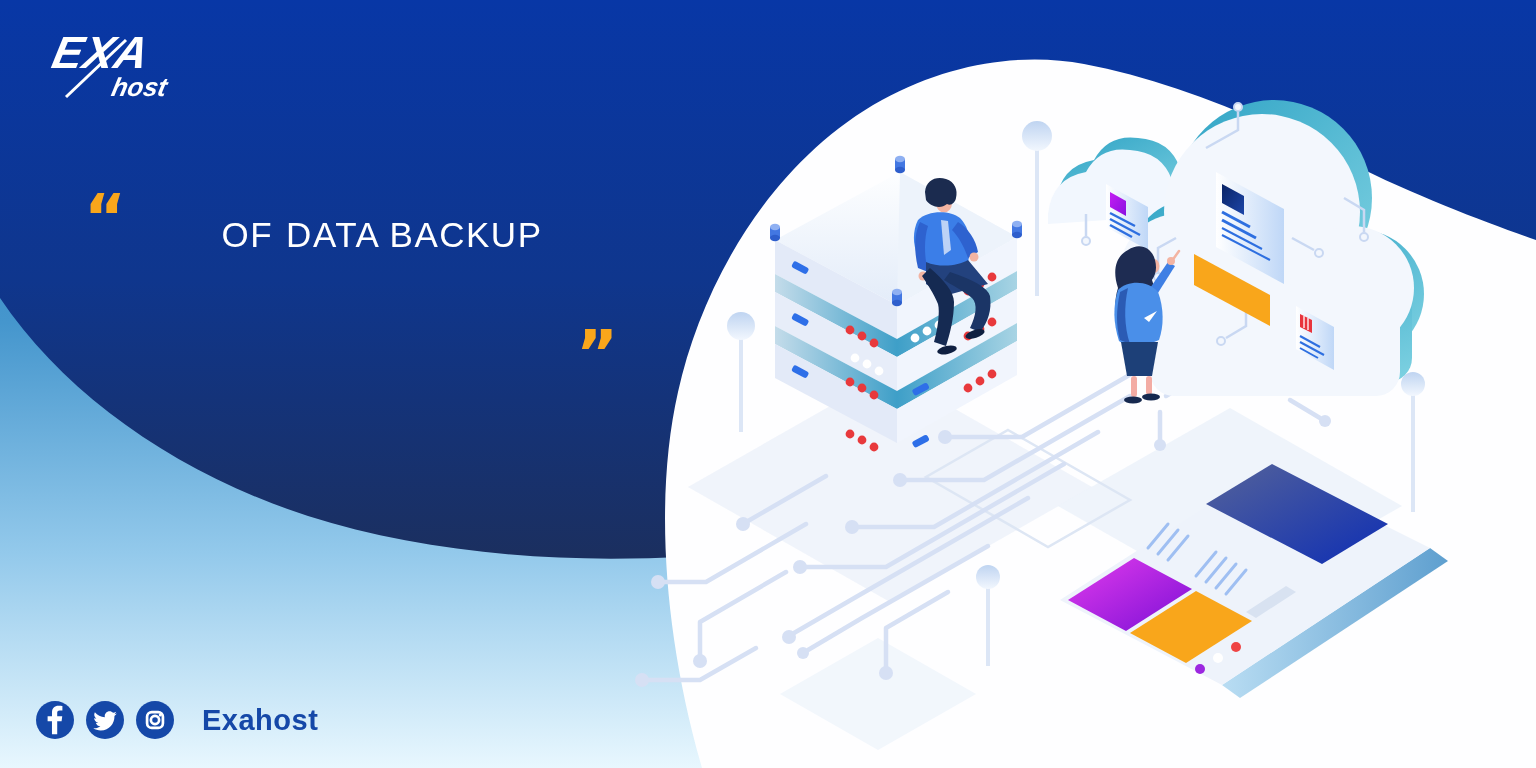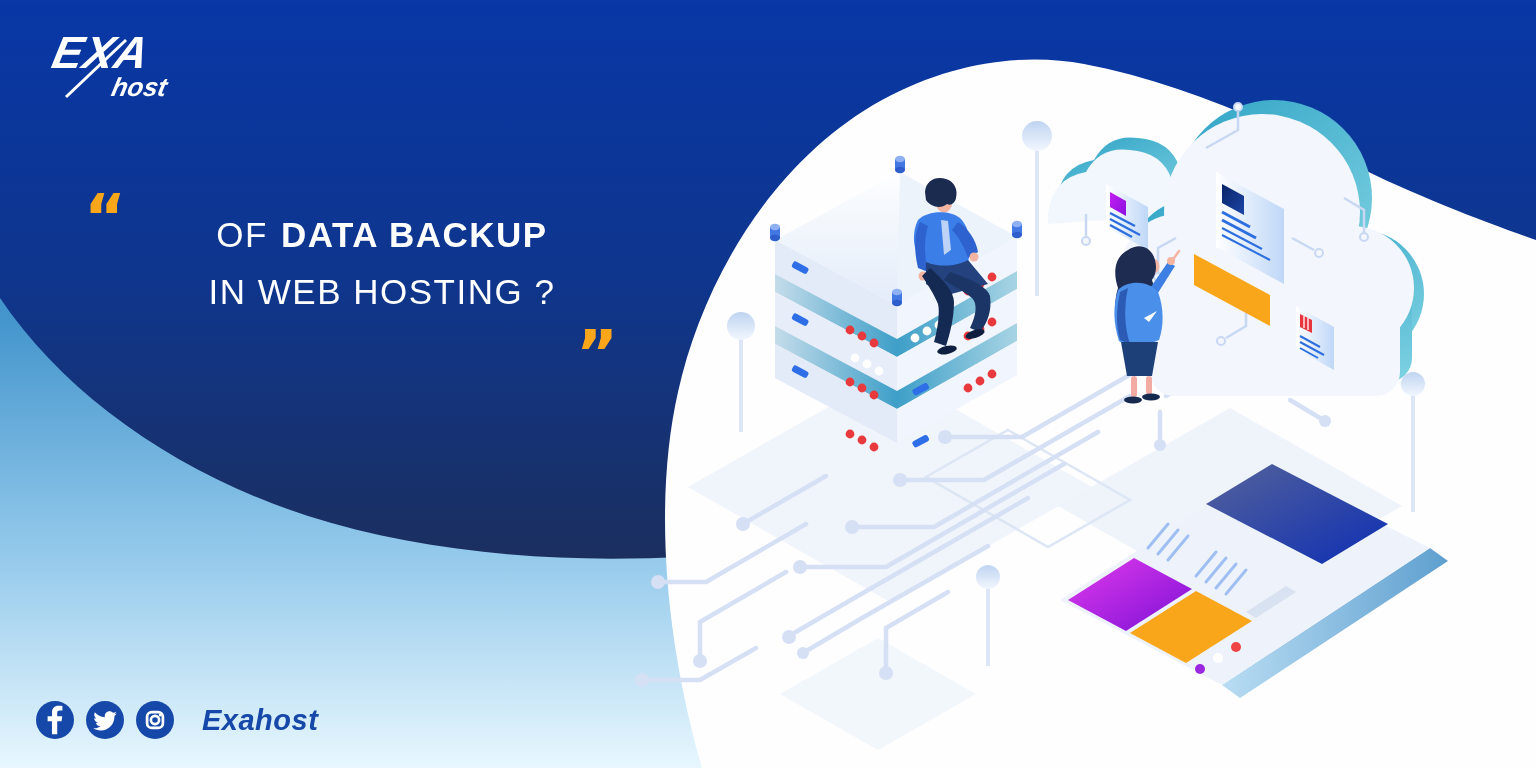--- a/index.html
+++ b/index.html
@@ -9,31 +9,31 @@
 
   
   .logo{position:absolute;left:30px;top:12px;width:190px;height:104px;}
   .logo svg{display:block;}
   .logo text{font-family:"Liberation Sans",sans-serif;fill:#fff;}
 
   
   .headline{position:absolute;left:84px;top:186px;width:560px;height:210px;color:var(--headline-white,#fff);}
   .headline .lines{position:absolute;left:24px;top:20px;width:548px;text-align:center;
        font-size:35px;line-height:57px;font-weight:500;letter-spacing:1.5px;}
-  .headline .lines b{font-weight:700;margin-left:13px;letter-spacing:1.5px;}
+  .headline .lines b{font-weight:400;margin-left:13px;letter-spacing:1.5px;}
   .quote{position:absolute;font-family:"DejaVu Sans",sans-serif;font-weight:bold;
          color:var(--accent-orange,#F9A61B);font-size:64px;line-height:1;}
   .quote.open{left:0;top:0;}
   .quote.close{left:492px;top:136px;}
 
   
   .footer{position:absolute;left:36px;top:701px;display:flex;align-items:center;gap:12px;}
   .social-btn{width:38px;height:38px;display:block;cursor:pointer;}
   .footer-brand{margin-left:16px;font-size:29px;font-weight:bold;
-                color:var(--social-blue,#1548A8);letter-spacing:.5px;font-style:italic;}
+                color:var(--social-blue,#1548A8);letter-spacing:.5px;}
 </style>
 </head>
 <body>
 
 <div class="canvas">
 
   <svg class="bg-svg" viewBox="0 0 1536 768">
     <defs>
       <linearGradient id="gSky" x1="0" y1="0" x2="0" y2="1">
         <stop offset="0" stop-color="#2F80BF"></stop>
@@ -374,21 +374,20 @@
         <text x="32" y="56" font-size="45" font-weight="bold" font-style="italic" letter-spacing="1">EXA</text>
         <text x="98" y="84" font-size="26" font-weight="bold" font-style="italic">host</text>
       </g>
     </svg>
   </div>
 
   <div class="headline">
     <span class="quote open">“</span>
     <div class="lines">
       <div><span>OF</span><b class="hl">DATA BACKUP</b></div>
-      <div>IN WEB HOSTING ?</div>
     </div>
     <span class="quote close">”</span>
   </div>
 
   <div class="footer">
     <svg class="social-btn" viewBox="0 0 24 24">
       <circle cx="12" cy="12" r="12" fill="#1548A8"></circle>
       <path fill="#FFFFFF" d="M13.4 21v-8.2h2.76l.41-3.2h-3.17V7.55c0-.93.26-1.56 1.59-1.56h1.68V3.13c-.29-.04-1.29-.13-2.45-.13-2.44 0-4.12 1.5-4.12 4.23v2.36H7.33v3.2h2.75V21h3.32z"></path>
     </svg>
     <svg class="social-btn" viewBox="0 0 24 24">

